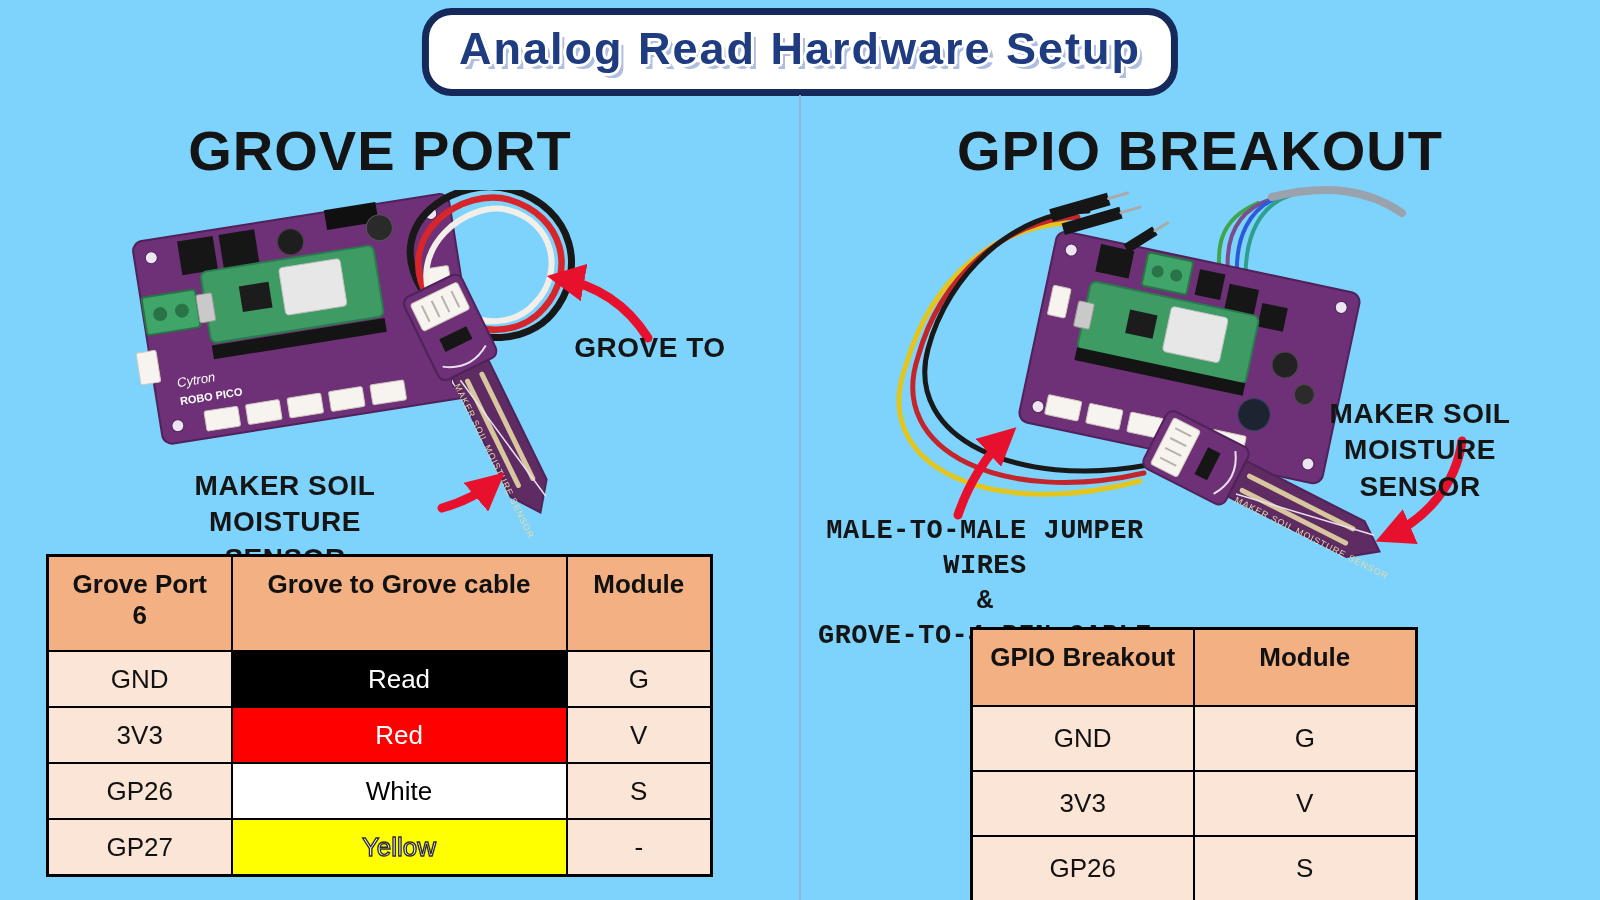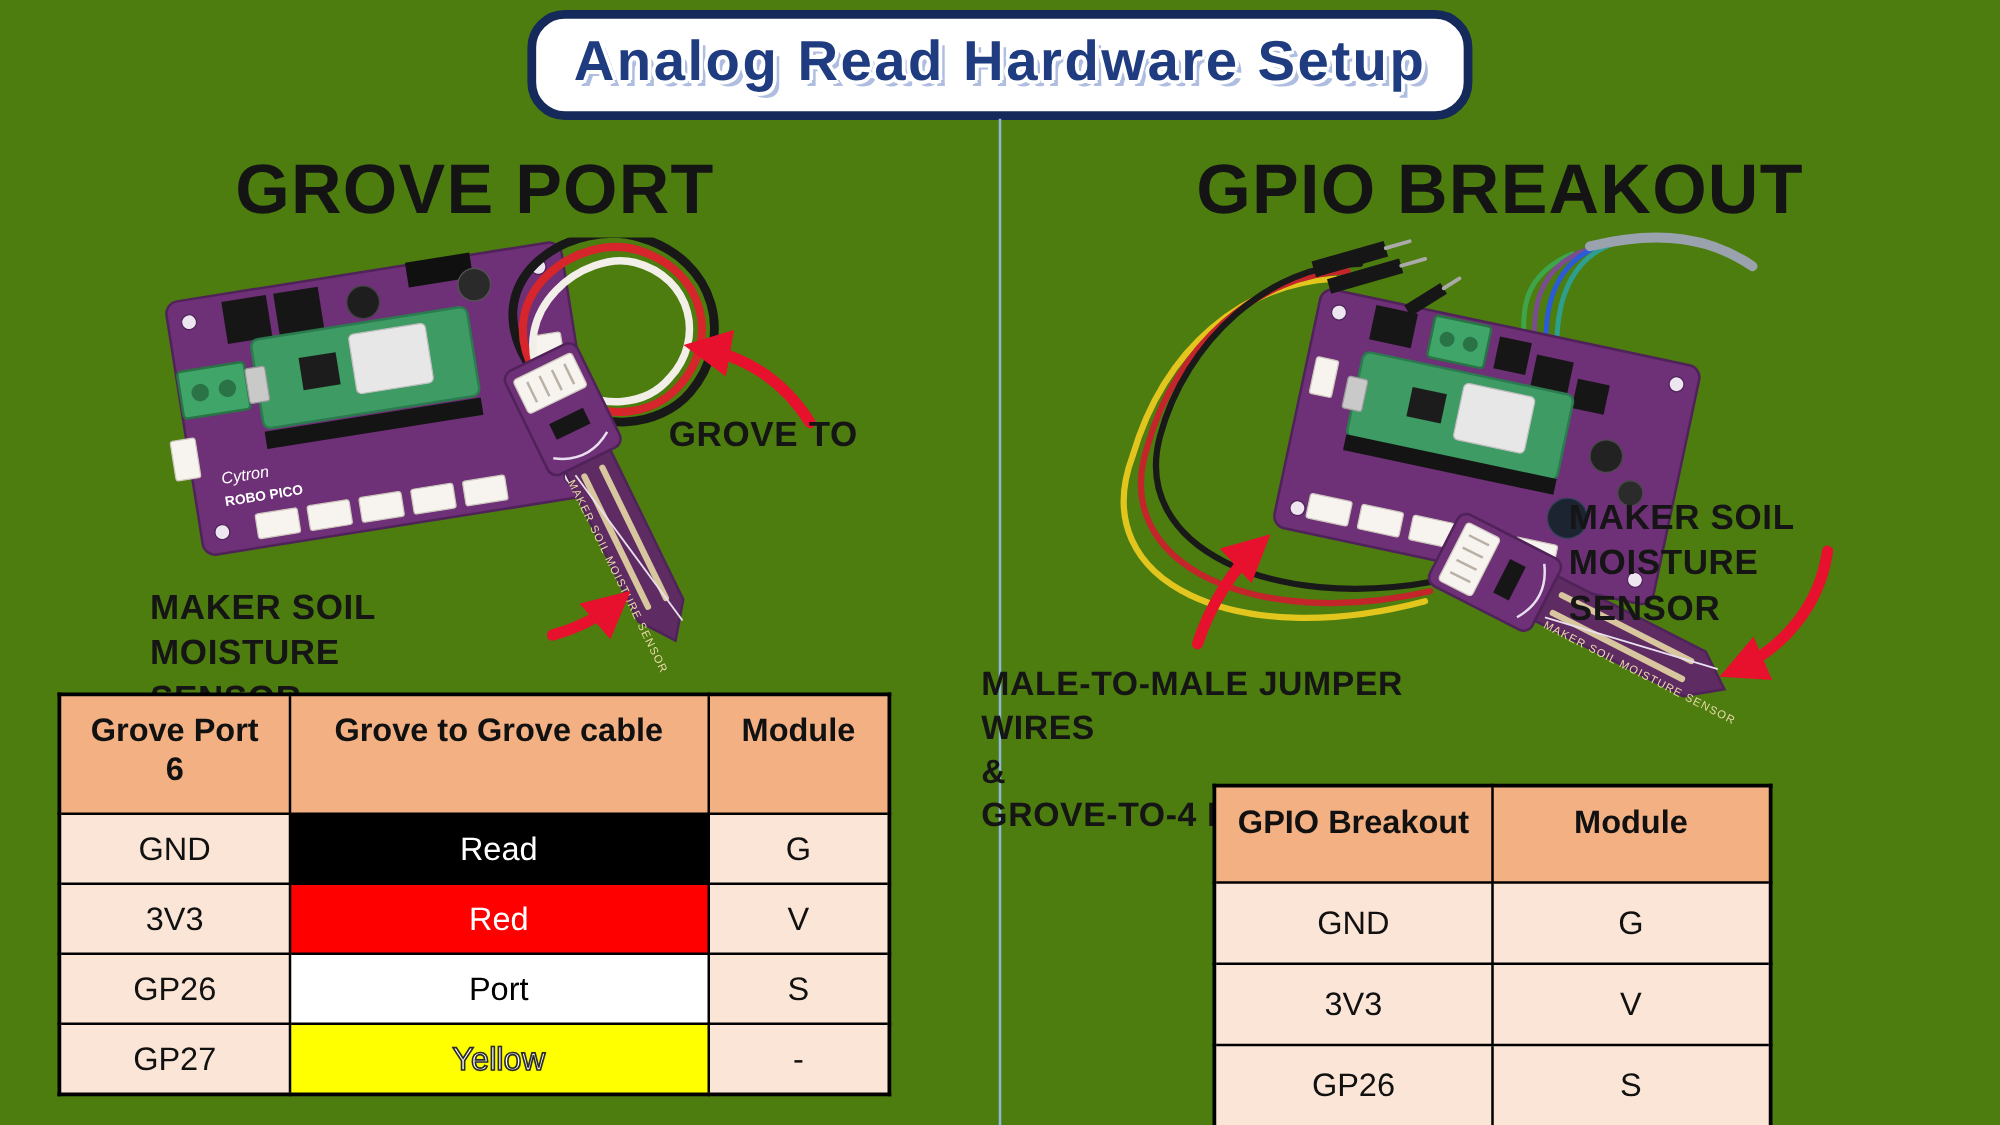--- a/index.html
+++ b/index.html
@@ -1,42 +1,42 @@
 <!DOCTYPE html>
 <html><head>
 <meta charset="utf-8">
 <style>
   html,body{margin:0;padding:0;background:#fff;}
-  #stage{position:relative;width:1600px;height:900px;background:#4d7c0f;overflow:hidden;
+  #stage{position:relative;width:1600px;height:900px;background:#7dd3fc;overflow:hidden;
          font-family:"Liberation Sans",sans-serif;}
 
   
   .banner{position:absolute;top:8px;left:50%;transform:translateX(-50%);
           background:#fff;border:7px solid #16295B;border-radius:30px;
           padding:8px 30px 14px;}
   .banner-text{font-size:45px;font-weight:bold;color:#1F3C80;letter-spacing:2px;white-space:nowrap;
      text-shadow:-2px -2px 0 #fff,2px -2px 0 #fff,-2px 2px 0 #fff,2px 2px 0 #fff,
                  -3px 0 0 #fff,3px 0 0 #fff,0 -3px 0 #fff,0 3px 0 #fff,
                  5px 5px 0 #AFBEE0;}
 
   
   .divider{position:absolute;left:799px;top:95px;width:2px;height:805px;background:#8FB8DC;}
 
   
   .heading{position:absolute;font-size:56px;font-weight:bold;color:#141414;
            text-align:center;letter-spacing:1px;}
   .h-left{left:100px;top:118px;width:560px;}
   .h-right{left:920px;top:118px;width:560px;}
   .lbl{position:absolute;font-weight:bold;font-size:28px;line-height:1.3;
-       text-align:left;color:#151515;letter-spacing:.5px;}
+       text-align:center;color:#151515;letter-spacing:.5px;}
   .lbl span{display:block;}
   .lbl-cable{left:535px;top:330px;width:230px;}
   .lbl-sensor-l{left:120px;top:468px;width:330px;}
   .lbl-sensor-r{left:1255px;top:396px;width:330px;}
-  .lbl-jumper{left:785px;top:530px;width:400px;font-size:27px;}
+  .lbl-jumper{left:785px;top:514px;width:400px;font-size:27px;font-family:Liberation Mono, monospace;}
 
   
   .illus{position:absolute;}
   .illus-left{left:40px;top:190px;}
   .illus-right{left:810px;top:185px;}
 
   
   table{border-collapse:collapse;position:absolute;table-layout:fixed;
         font-size:26px;color:#111;text-align:center;}
   th,td{border:2px solid #000;}
@@ -250,21 +250,21 @@
           <td style="background: rgb(0, 0, 0); color: rgb(255, 255, 255);">Read</td>
           <td>G</td>
         </tr>
         <tr>
           <td>3V3</td>
           <td style="background: rgb(255, 0, 0); color: rgb(255, 255, 255);">Red</td>
           <td>V</td>
         </tr>
         <tr>
           <td>GP26</td>
-          <td style="background: rgb(255, 255, 255); color: rgb(0, 0, 0);">Port</td>
+          <td style="background: rgb(255, 255, 255); color: rgb(0, 0, 0);">White</td>
           <td>S</td>
         </tr>
         <tr>
           <td>GP27</td>
           <td class="outlined" style="background: rgb(255, 255, 0); color: rgb(255, 255, 255);">Yellow</td>
           <td>-</td>
         </tr>
       </tbody>
   </table>
 

